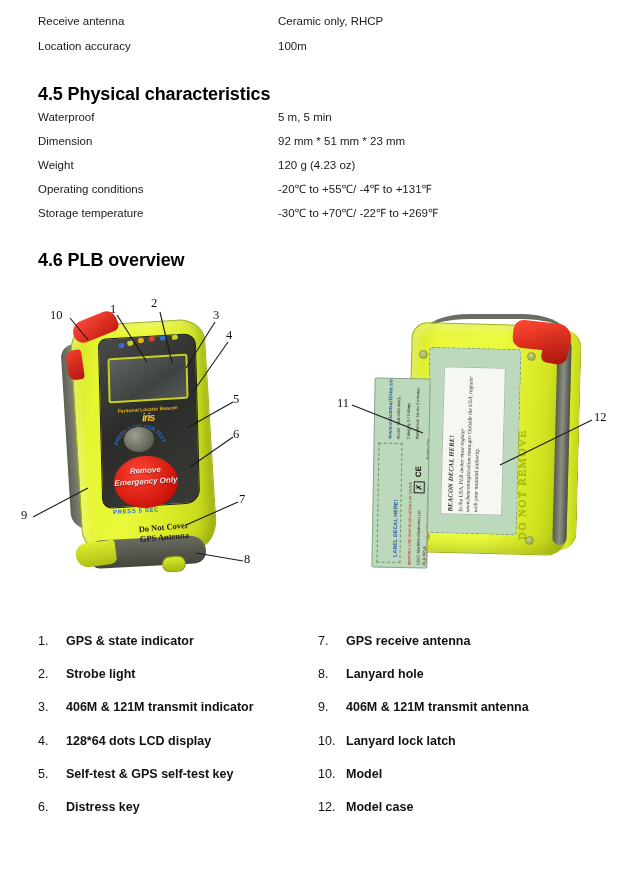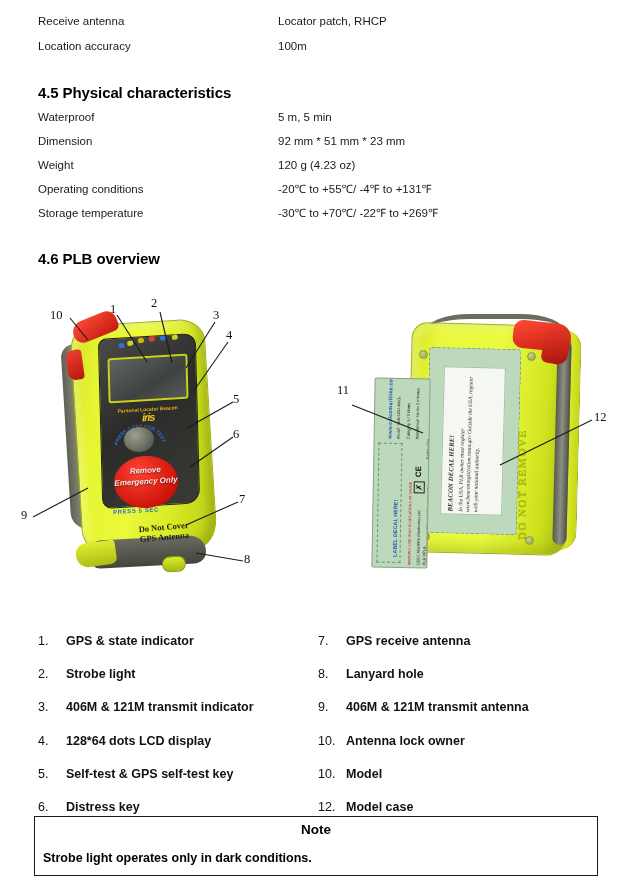--- a/index.html
+++ b/index.html
@@ -25,21 +25,21 @@
     line-height: 14px;
     color: #1a1a1a;
   }
   .spec-row .k { position: absolute; left: 0; top: 0; white-space: nowrap; }
   .spec-row .v { position: absolute; left: 240px; top: 0; white-space: nowrap; }
 
   
   .heading {
     position: absolute;
     left: 38px;
-    font-size: 15px;
+    font-size: 18px;
     font-weight: bold;
     letter-spacing: -0.1px;
     color: #000;
     white-space: nowrap;
   }
 
   
   .figure { position: absolute; left: 0; top: 280px; width: 620px; height: 320px; }
   .callout {
     position: absolute;
@@ -263,21 +263,21 @@
     font-size: 12.5px; font-weight: bold;
   }
 </style>
 </head>
 <body>
 
 <div class="page">
 
   <div class="spec-row" style="top:14px">
     <span class="k">Receive antenna</span>
-    <span class="v">Locator patch, RHCP</span>
+    <span class="v">Ceramic only, RHCP</span>
   </div>
   <div class="spec-row" style="top:39px">
     <span class="k">Location accuracy</span>
     <span class="v">100m</span>
   </div>
 
   <div class="heading" style="top:84px">4.5 Physical characteristics</div>
 
   <div class="spec-row" style="top:110px">
     <span class="k">Waterproof</span>
@@ -441,21 +441,21 @@
     <div class="callout" style="left:110px; top:22px;">1</div>
     <div class="callout" style="left:151px; top:16px;">2</div>
     <div class="callout" style="left:213px; top:28px;">3</div>
     <div class="callout" style="left:226px; top:48px;">4</div>
     <div class="callout" style="left:233px; top:112px;">5</div>
     <div class="callout" style="left:233px; top:147px;">6</div>
     <div class="callout" style="left:239px; top:212px;">7</div>
     <div class="callout" style="left:244px; top:272px;">8</div>
     <div class="callout" style="left:21px;  top:228px;">9</div>
     <div class="callout" style="left:50px;  top:28px;">10</div>
-    <div class="callout" style="left:337px; top:103px;">11</div>
+    <div class="callout" style="left:337px; top:116px;">11</div>
     <div class="callout" style="left:594px; top:130px;">12</div>
   </div>
 
   <div class="list-item" style="left:38px; top:634px;">
     <span class="num">1.</span>
     <span class="txt">GPS &amp; state indicator</span>
   </div>
   <div class="list-item" style="left:38px; top:667px;">
     <span class="num">2.</span>
     <span class="txt"> Strobe light</span>
@@ -484,29 +484,25 @@
   <div class="list-item" style="left:318px; top:667px;">
     <span class="num">8.</span>
     <span class="txt">Lanyard hole</span>
   </div>
   <div class="list-item" style="left:318px; top:700px;">
     <span class="num">9.</span>
     <span class="txt">406M &amp; 121M transmit antenna</span>
   </div>
   <div class="list-item" style="left:318px; top:734px;">
     <span class="num">10.</span>
-    <span class="txt">Antenna lock owner</span>
+    <span class="txt">Lanyard lock latch</span>
   </div>
   <div class="list-item" style="left:318px; top:767px;">
     <span class="num">10.</span>
     <span class="txt">Model</span>
   </div>
   <div class="list-item" style="left:318px; top:800px;">
     <span class="num">12.</span>
     <span class="txt">Model case</span>
   </div>
 
-  <div class="notebox">
-    <div class="note-title">Note</div>
-    <div class="note-body">Strobe light operates only in dark conditions.</div>
-  </div>
 
 </div>
 
 </body></html>

